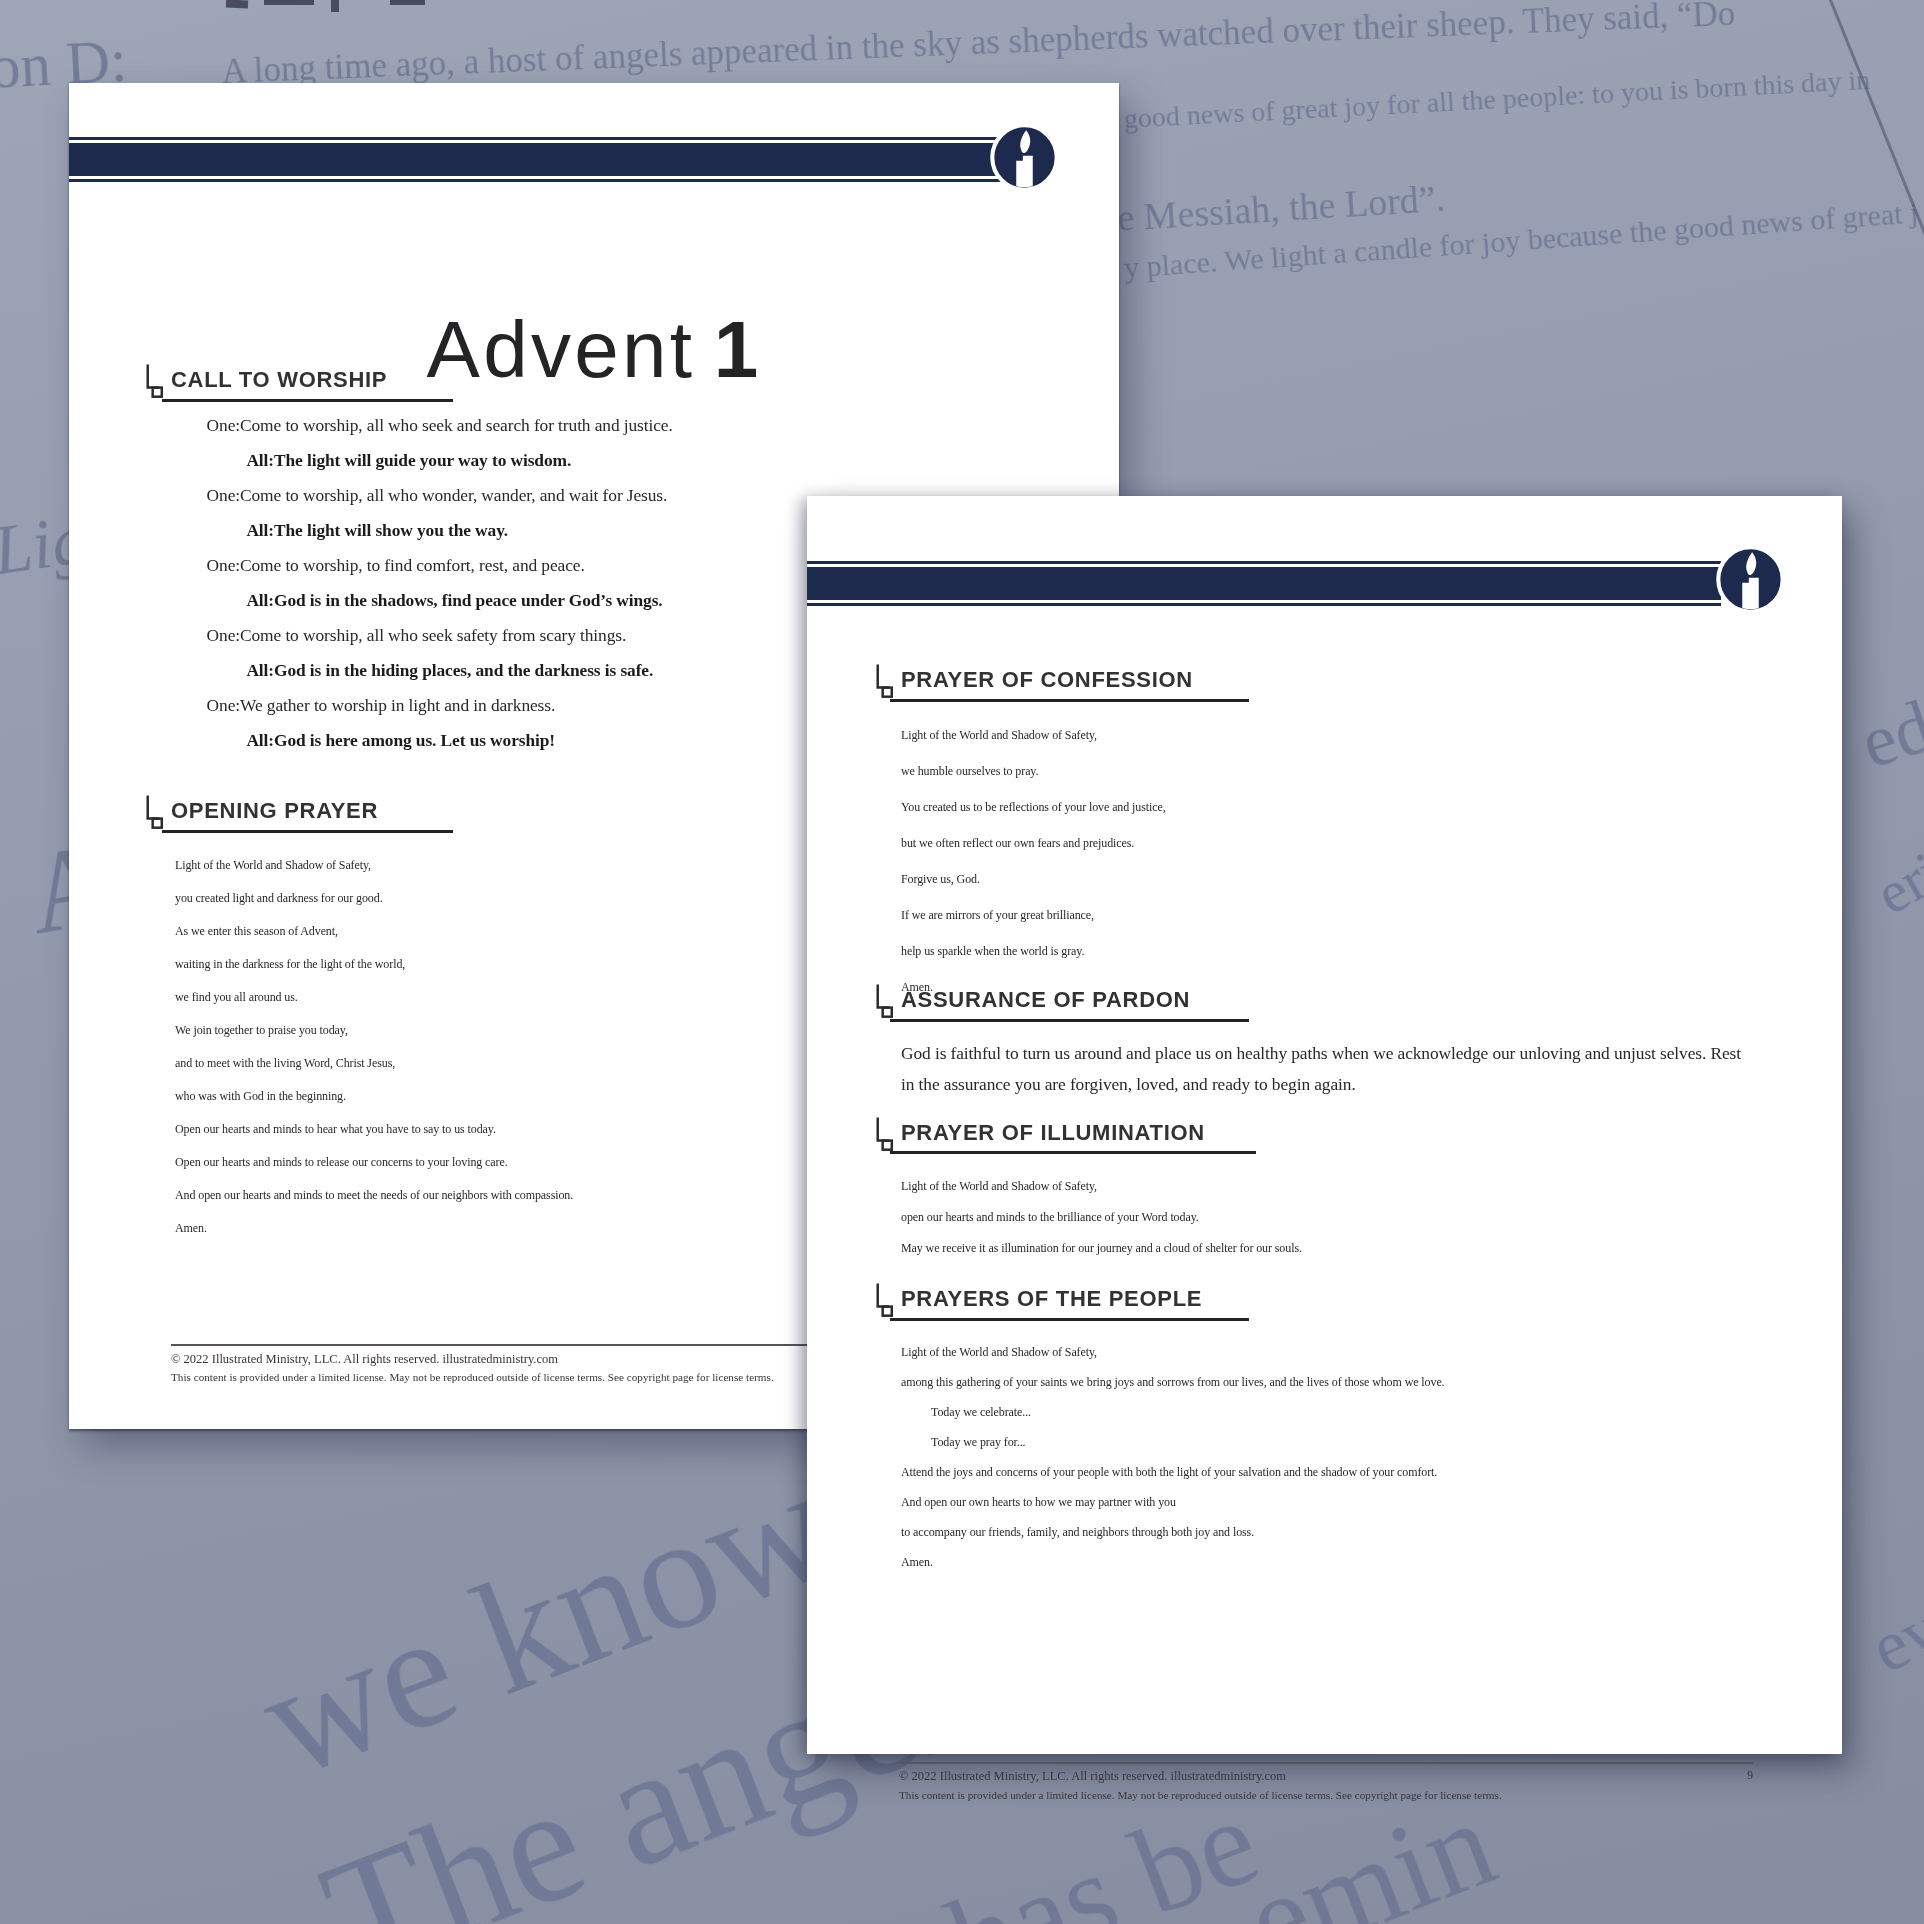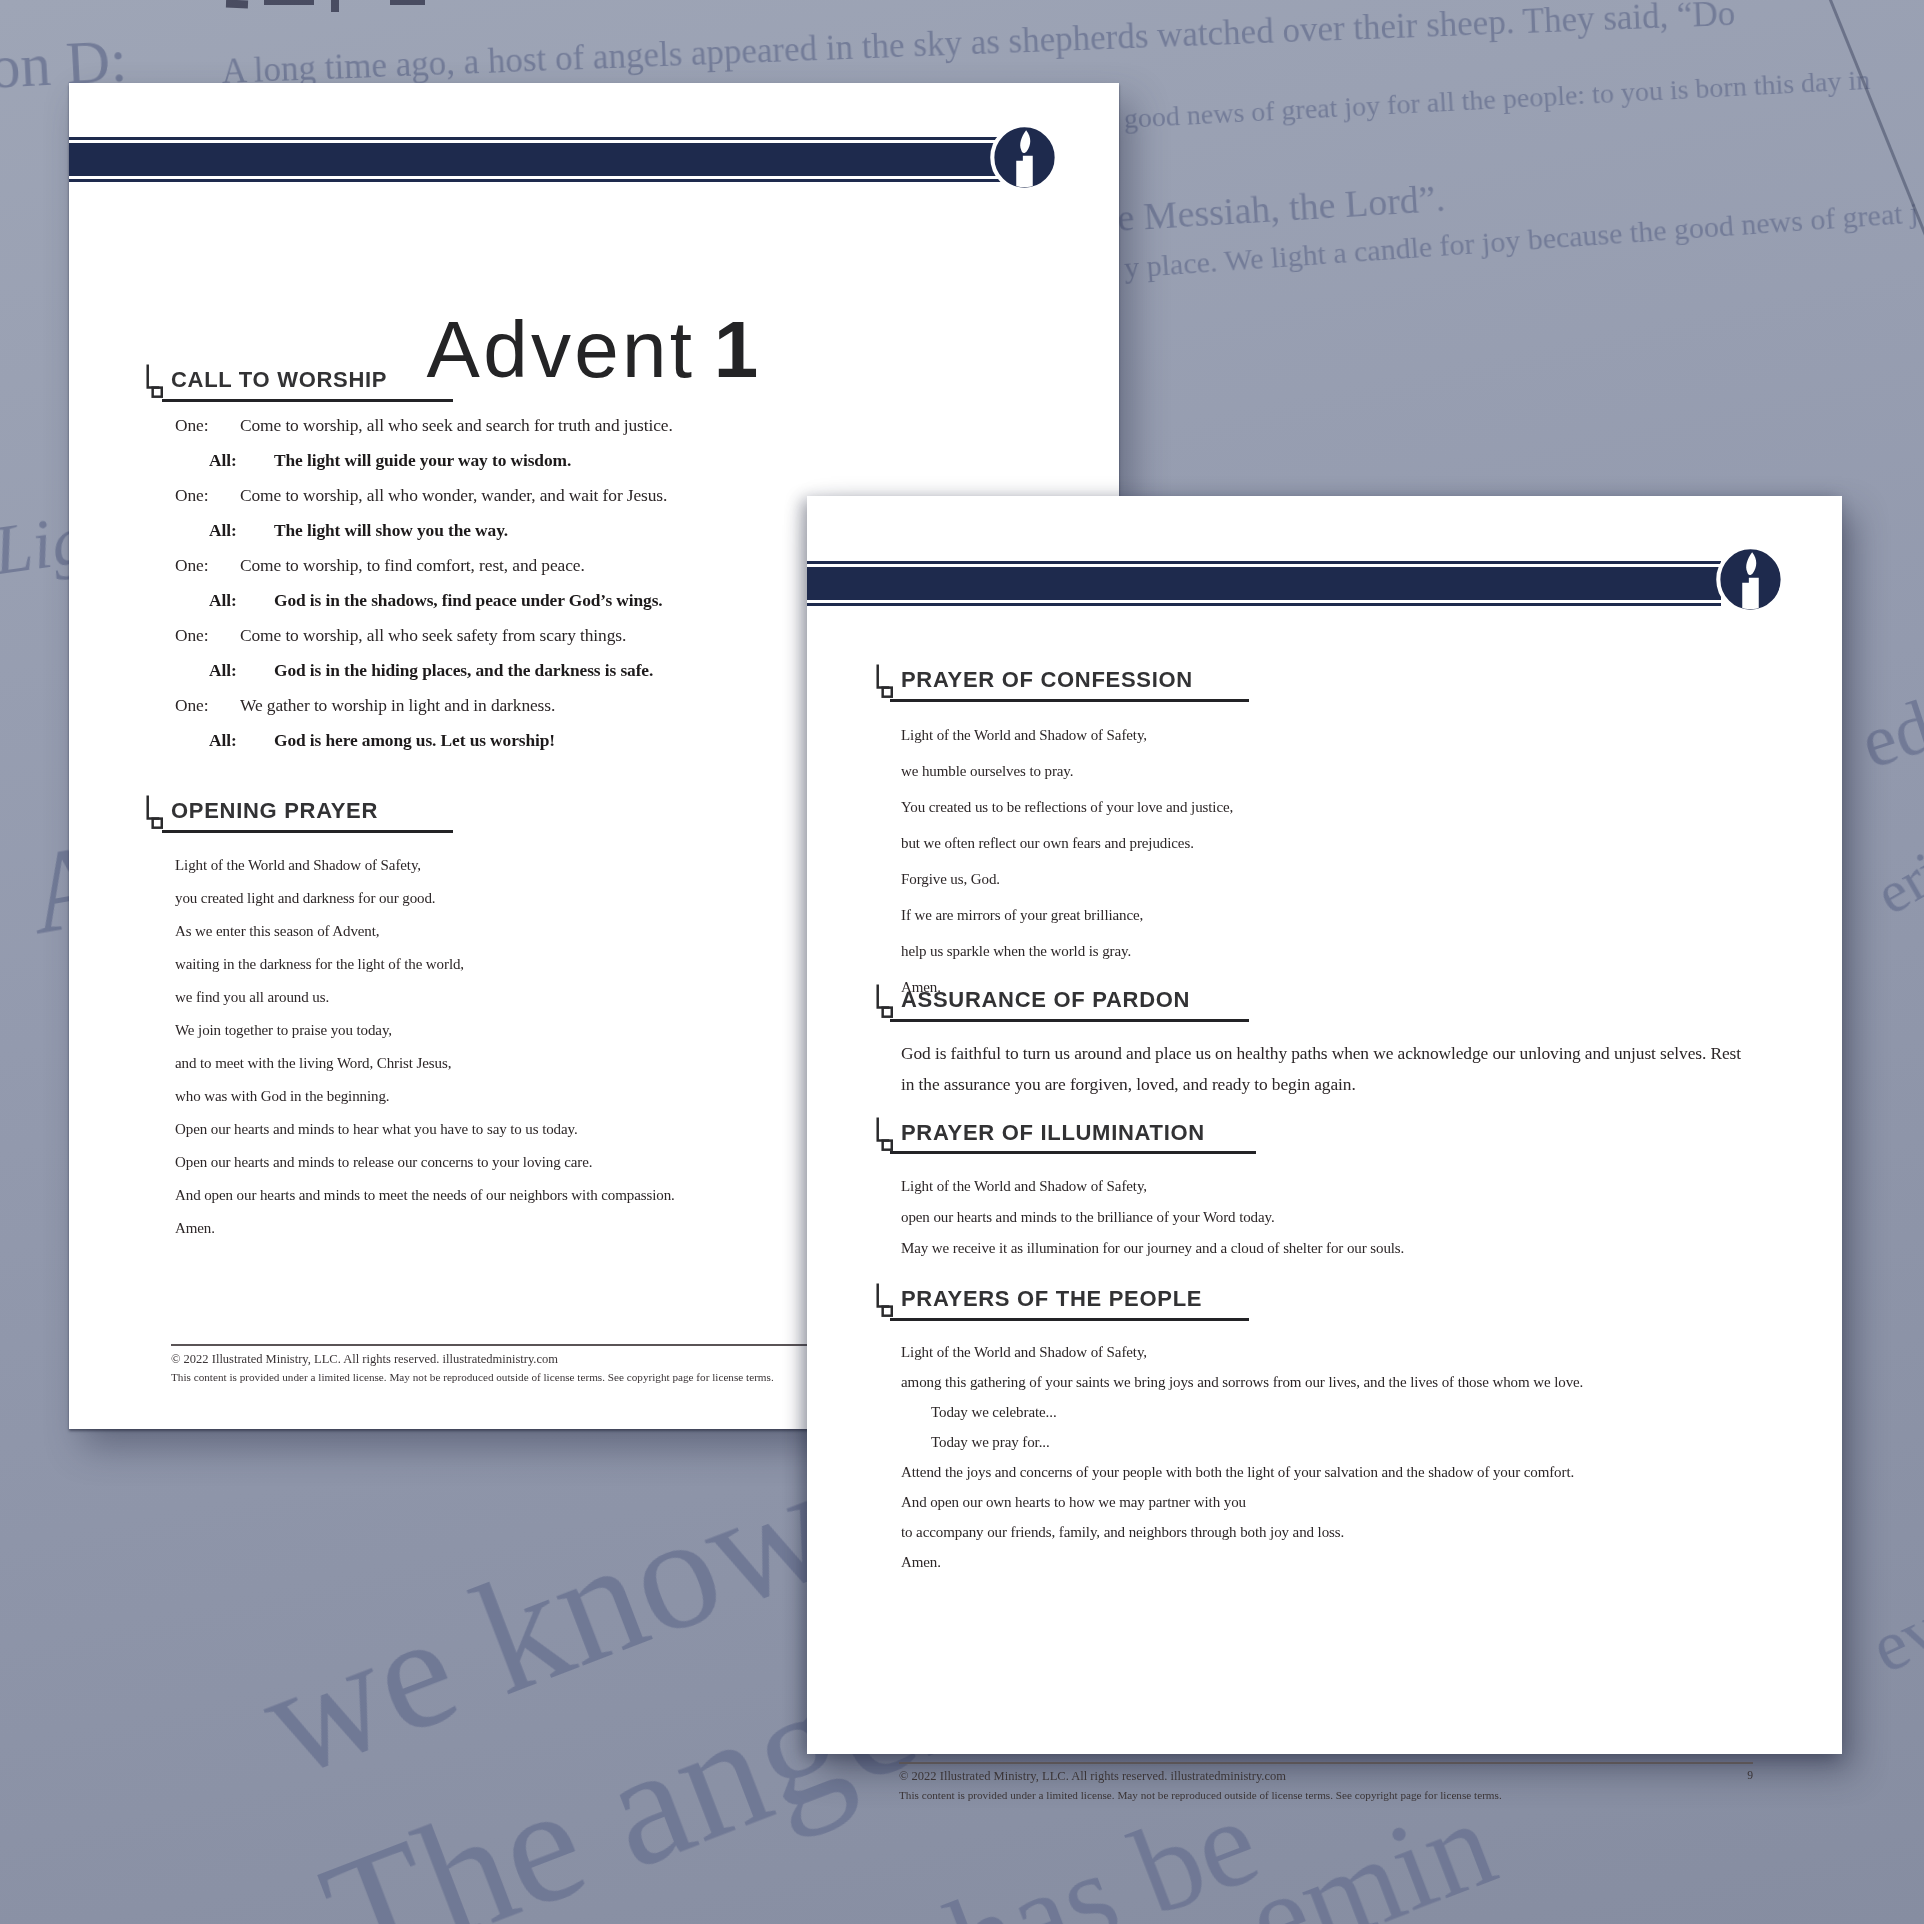--- a/index.html
+++ b/index.html
@@ -50,24 +50,24 @@
     letter-spacing:3.3px;color:#242426;line-height:1;}
   .title .bold{font-weight:800;margin-left:18.3px;}
   
   .sec-head{position:absolute;display:flex;gap:5px;align-items:flex-start;}
   .head-label{font-family:"Liberation Sans",sans-serif;font-size:22px;font-weight:700;
     letter-spacing:0.7px;color:#323234;padding-top:5px;white-space:nowrap;}
   .underline{position:absolute;height:2.5px;background:#232326;}
   
   .rows{position:absolute;font-size:17.4px;color:#2c2627;}
   .row{display:flex;line-height:25px;margin-bottom:10px;letter-spacing:-0.1px;white-space:nowrap;}
-  .row .spk{width:65px;flex:none;}
+  .row .spk{width:65px;flex:none;text-align:right;}
   .row.gap{margin-top:10px;}
   .row.bold{font-weight:700;color:#1d1a1b;margin-left:34px;}
-  .lines{position:absolute;font-size:15px;color:#2c2627;letter-spacing:-0.1px;}
+  .lines{position:absolute;font-size:12px;color:#2c2627;letter-spacing:-0.1px;}
   .lines div{white-space:nowrap;}
   .lh40 div{line-height:33px;}
   .lh43 div{line-height:36px;}
   .lh37 div{line-height:31px;}
   .lh36 div{line-height:30px;}
   .indent{padding-left:30px;}
   
   .frule{position:absolute;height:1.7px;background:#5a5456;}
   .p1-frule{left:102px;top:1261px;width:1004px;}
   .p2-frule{left:92px;top:1266px;width:854px;}

